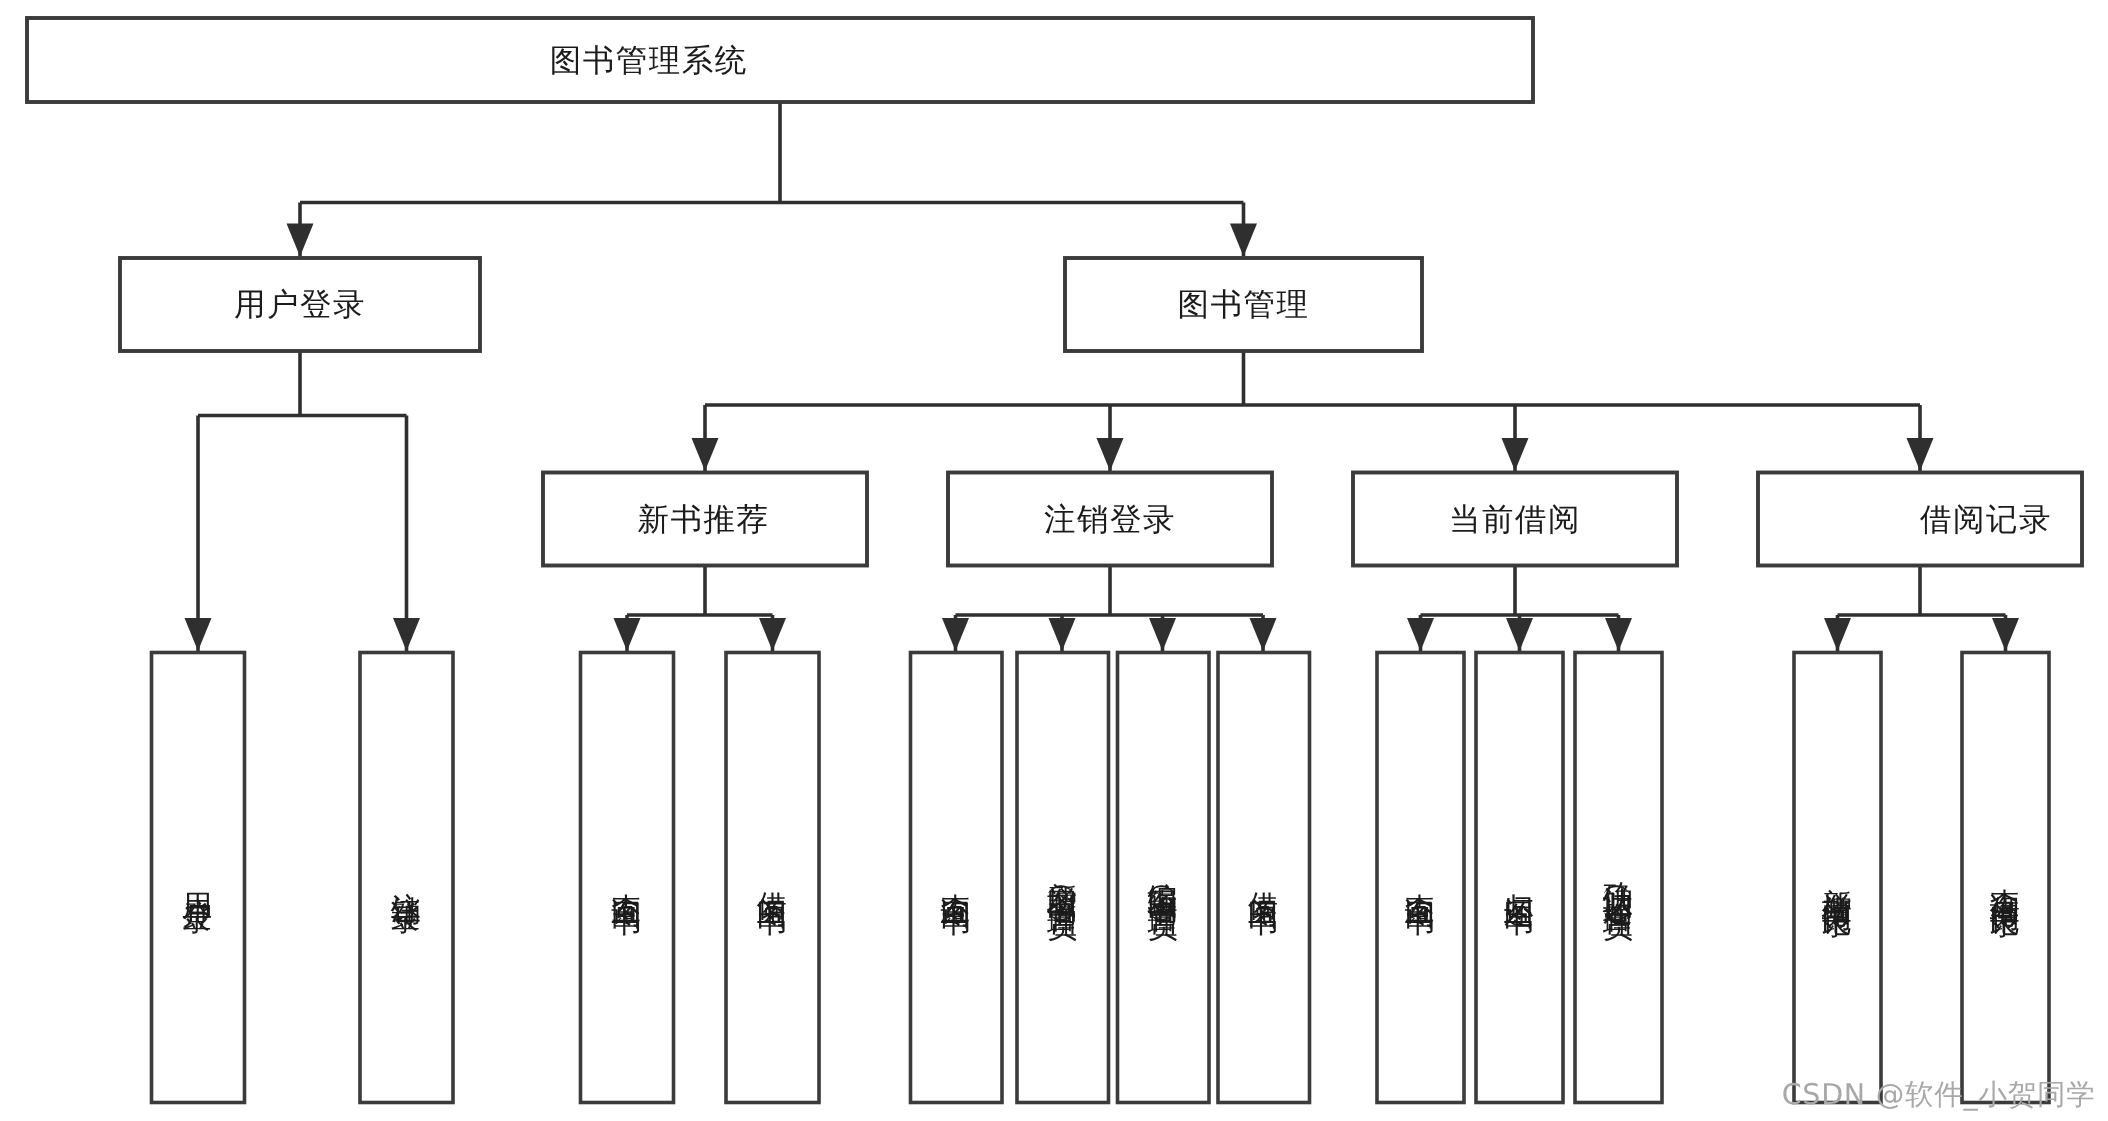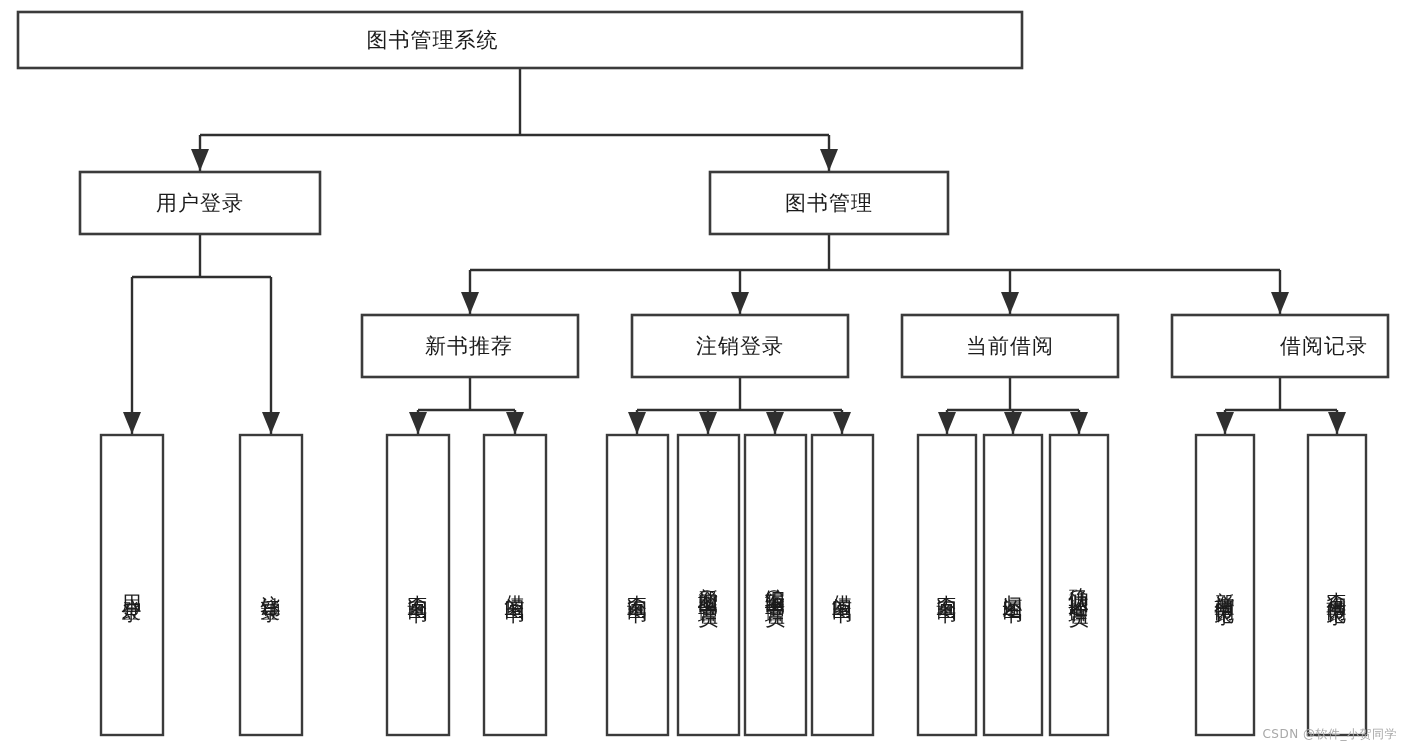--- a/index.html
+++ b/index.html
@@ -76,21 +76,21 @@
     font-size: 21px;
     color: #1b1b1b;
     white-space: nowrap;
     letter-spacing: 1px;
   }
   .watermark {
     position: absolute;
     right: 8px;
     bottom: 4px;
     font-family: "DejaVu Sans", "Liberation Sans", sans-serif;
-    font-size: 12px;
+    font-size: 19px;
     color: #a8a8a8;
     letter-spacing: 0.5px;
     white-space: nowrap;
     pointer-events: none;
   }
 </style>
 </head>
 <body>
 
 <div id="diagram-root">

